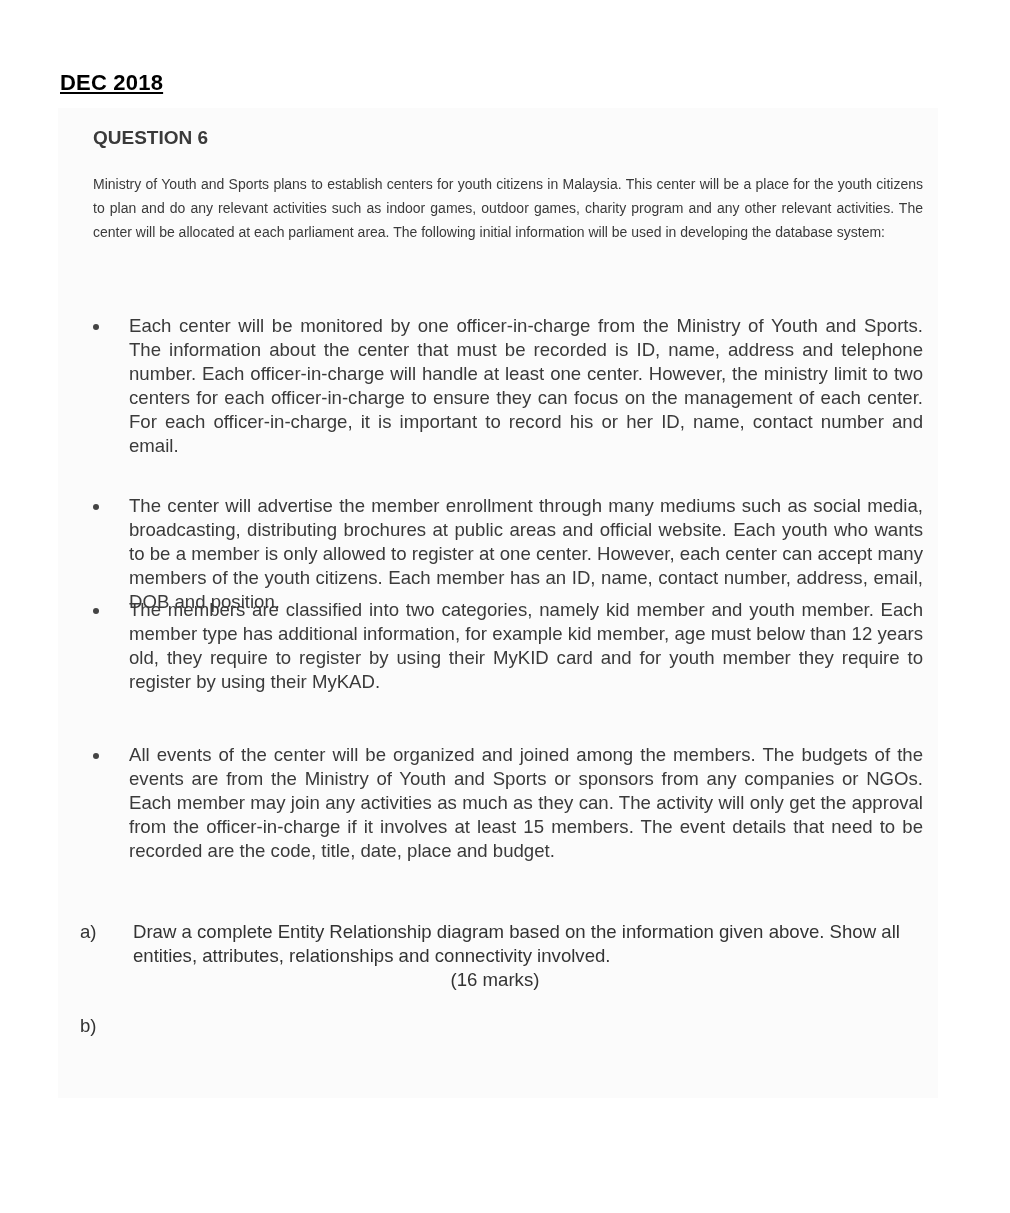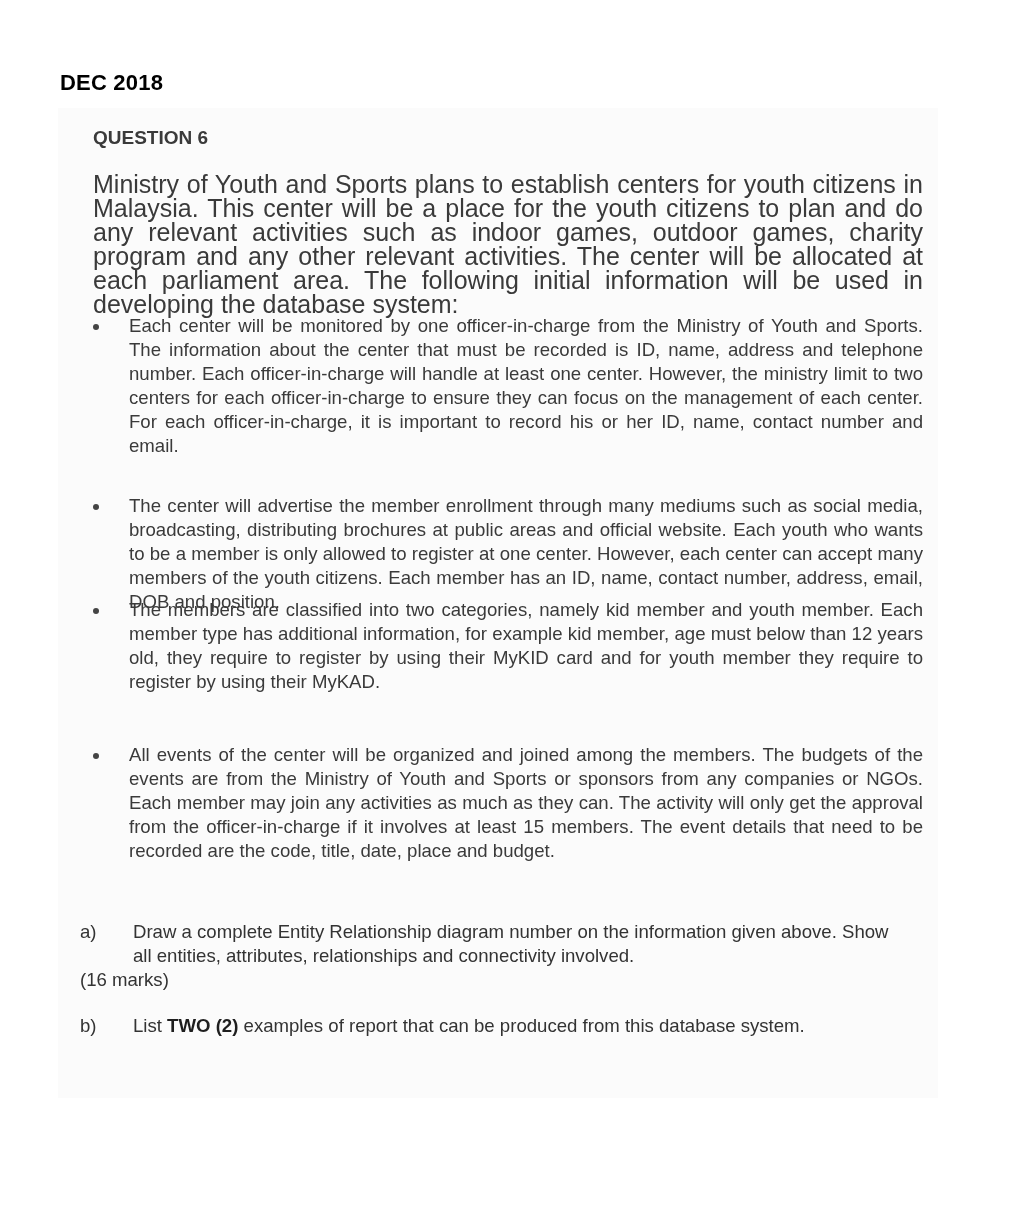--- a/index.html
+++ b/index.html
@@ -2,31 +2,31 @@
 <html><head>
 <meta charset="utf-8">
 <style>
   html, body { margin: 0; padding: 0; }
   body {
     width: 1010px; height: 1213px; background: #ffffff; position: relative; overflow: hidden;
     font-family: "Liberation Sans", sans-serif; color: #2e2e2e;
   }
   .header {
     position: absolute; left: 60px; top: 70px;
-    font-size: 22px; font-weight: bold; color: #000; letter-spacing: 0.2px;
+    font-size: 22px; font-weight: bold; color: #000; letter-spacing: 0.2px; text-decoration: underline;
   }
   .scan {
     position: absolute; left: 58px; top: 108px; width: 880px; height: 990px;
     background: #fbfbfb;
   }
   .qtitle {
     position: absolute; left: 93px; top: 127px; font-size: 19px; font-weight: bold; color: #3a3a3a;
   }
   .para {
-    position: absolute; left: 93px; width: 830px; font-size: 25px; line-height: 24px;
+    position: absolute; left: 93px; width: 830px; font-size: 14px; line-height: 24px;
     text-align: justify; color: #3a3a3a; margin: 0;
   }
   .intro { top: 172px; }
   .bullet-item {
     position: absolute; left: 93px; width: 830px;
   }
   .bullet-dot {
     position: absolute; left: 0; top: 10px; width: 6px; height: 6px; border-radius: 50%; background: #444;
   }
   .bullet-text {
@@ -39,21 +39,21 @@
   .task {
     position: absolute; left: 80px; width: 830px;
   }
   .task-label {
     position: absolute; left: 0; top: 0; font-size: 18.6px; line-height: 24px; color: #333;
   }
   .task-text {
     margin-left: 53px; font-size: 18.6px; line-height: 24px; color: #333;
   }
   .task-marks {
-    text-align: left; font-size: 18.6px; line-height: 24px; color: #333; margin-top: 0;
+    text-align: center; font-size: 18.6px; line-height: 24px; color: #333; margin-top: 0;
   }
   .ta { top: 920px; }
   .tb { top: 1014px; }
   .tb .task-marks { margin-top: 22px; }
   b { color: #1e1e1e; }
 </style>
 </head>
 <body>
 
 <div class="header">DEC 2018</div>
@@ -79,20 +79,19 @@
   <div class="bullet-text">The members are classified into two categories, namely kid member and youth member. Each member type has additional information, for example kid member, age must below than 12 years old, they require to register by using their MyKID card and for youth member they require to register by using their MyKAD.</div>
 </div>
 
 <div class="bullet-item b4">
   <span class="bullet-dot"></span>
   <div class="bullet-text">All events of the center will be organized and joined among the members. The budgets of the events are from the Ministry of Youth and Sports or sponsors from any companies or NGOs. Each member may join any activities as much as they can. The activity will only get the approval from the officer-in-charge if it involves at least 15 members. The event details that need to be recorded are the code, title, date, place and budget.</div>
 </div>
 
 <div class="task ta">
   <span class="task-label">a)</span>
-  <div class="task-text">Draw a complete Entity Relationship diagram number on the information given above. Show all entities, attributes, relationships and connectivity involved.</div>
+  <div class="task-text">Draw a complete Entity Relationship diagram based on the information given above. Show all entities, attributes, relationships and connectivity involved.</div>
   <div class="task-marks">(16 marks)</div>
 </div>
 
 <div class="task tb">
   <span class="task-label">b)</span>
-  <div class="task-text"><span>List </span><b>TWO (2)</b><span> examples of report that can be produced from this database system.</span></div>
 </div>
 
 </body></html>

